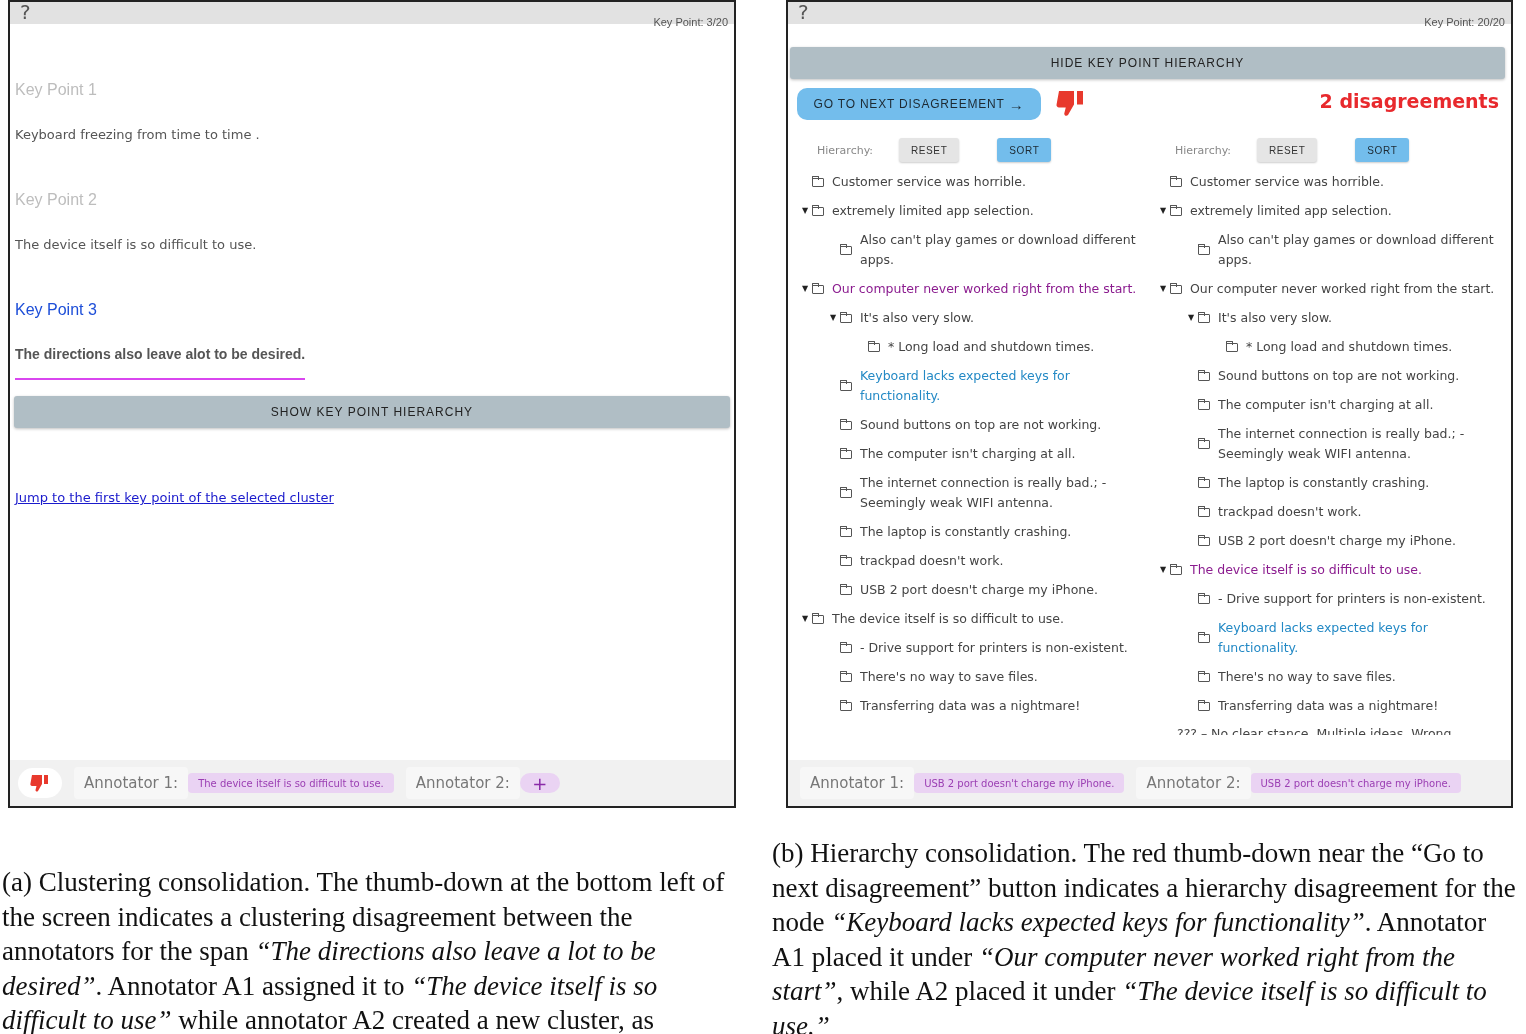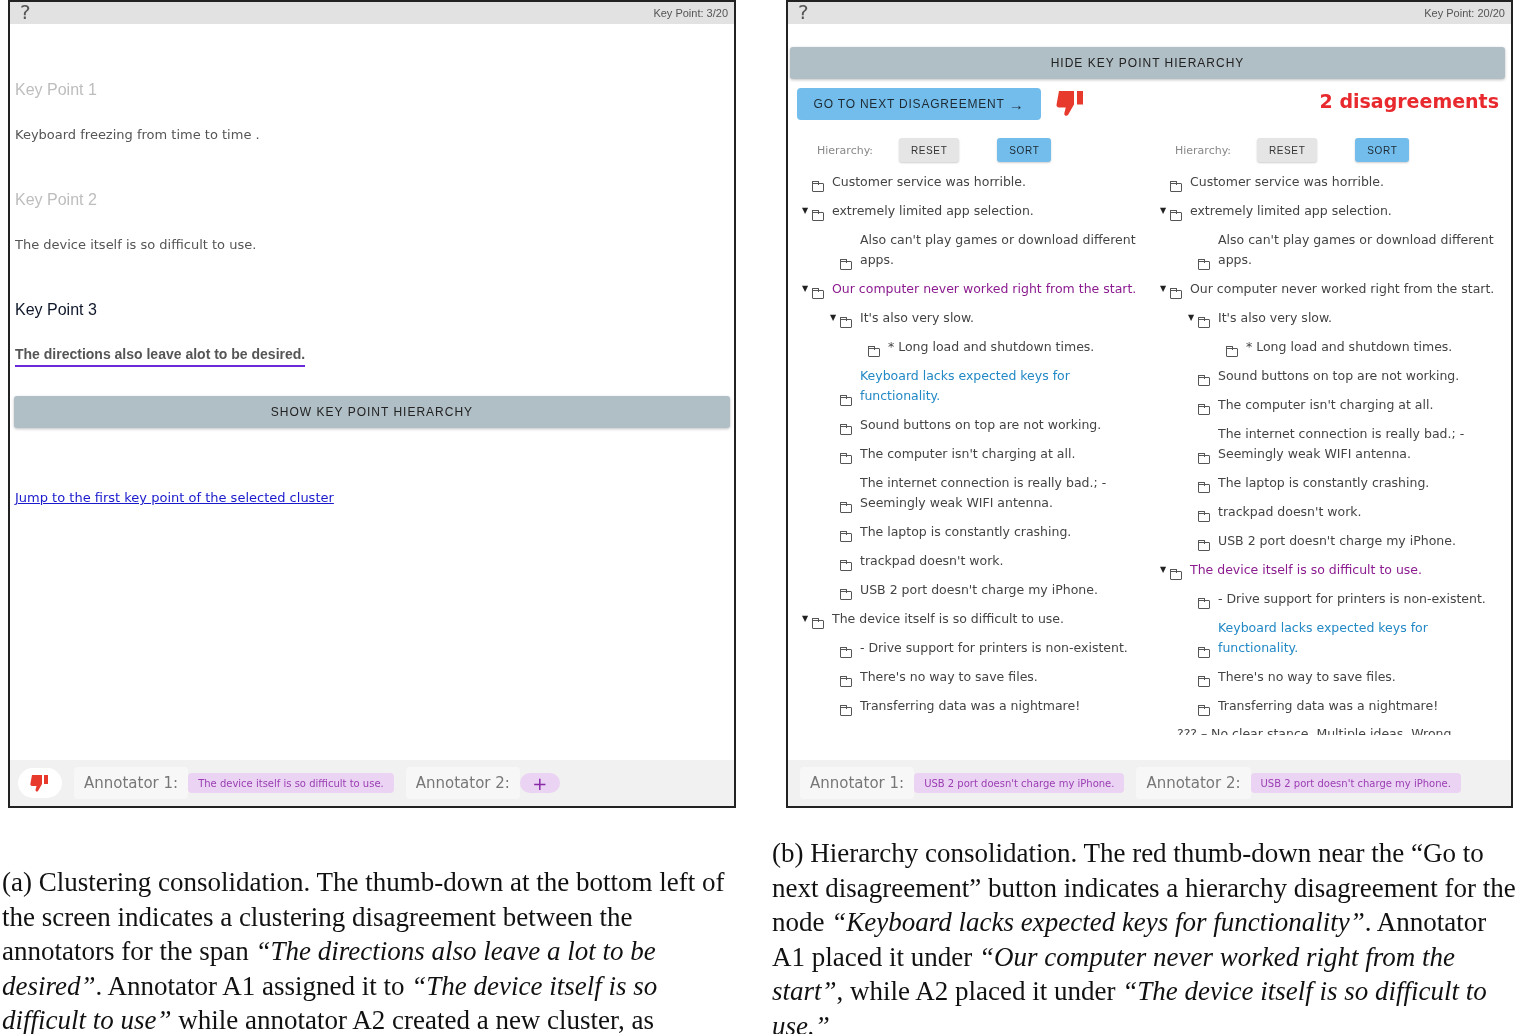--- a/index.html
+++ b/index.html
@@ -5,57 +5,57 @@
   * { box-sizing: border-box; margin: 0; padding: 0; }
   html, body { width: 1526px; height: 1034px; background: #ffffff; overflow: hidden; }
   body { position: relative; font-family: "DejaVu Sans", sans-serif; color: #333; }
 
   .panel { position: absolute; top: 0; border: 2px solid #222; background: #fff; overflow: hidden; }
   #panel-a { left: 8px; width: 728px; height: 808px; }
   #panel-b { left: 786px; width: 727px; height: 808px; }
 
   .topbar { position: absolute; left: 0; right: 0; top: 0; height: 22px; background: #e2e2e2; }
   .help-icon { position: absolute; left: 10px; top: -2px; font-size: 20px; color: #555; font-family: "DejaVu Sans", sans-serif; }
-  .kp-counter { position: absolute; right: 6px; top: 5px; font-size: 11px; color: #555; font-family: "Liberation Sans", sans-serif; }
+  .kp-counter { position: absolute; right: 6px; top: 14px; font-size: 11px; color: #555; font-family: "Liberation Sans", sans-serif; }
 
   
   .kp-title { position: absolute; left: 5px; font-size: 16px; font-family: "Liberation Sans", sans-serif; }
   .kp-title.dim { color: #bdbdbd; }
-  .kp-title.active { color: #0f172a; }
+  .kp-title.active { color: #1d4ed8; }
   .kp-text { position: absolute; left: 5px; font-size: 13px; color: #555; font-family: "DejaVu Sans", sans-serif; }
-  .kp-text.selected { font-weight: bold; color: #555; padding-bottom: 3px; border-bottom: 2px solid #6d28d9; font-family: "Liberation Sans", sans-serif; font-size: 14px; }
+  .kp-text.selected { font-weight: bold; color: #555; padding-bottom: 16px; border-bottom: 2px solid #d946ef; font-family: "Liberation Sans", sans-serif; font-size: 14px; }
 
   .wide-btn { position: absolute; left: 4px; right: 4px; height: 32px; background: #b0bec5; border-radius: 3px; box-shadow: 0 1px 3px rgba(0,0,0,0.25);
               display: flex; align-items: center; justify-content: center; font-size: 12px; letter-spacing: 1px; color: #222; cursor: pointer; font-family: "Liberation Sans", sans-serif; }
 
   .jump-link { position: absolute; left: 5px; top: 488px; font-size: 13px; color: #1a1acc; text-decoration: underline; cursor: pointer; }
 
   .footer { position: absolute; left: 0; right: 0; bottom: 0; height: 46px; background: #f1f1f1; display: flex; align-items: center; padding-left: 8px; gap: 12px; }
   .thumb-btn { width: 44px; height: 30px; background: #fff; border-radius: 15px; display: flex; align-items: center; justify-content: center; cursor: pointer; }
   .ann-label { background: #f7f7f7; height: 32px; display: flex; align-items: center; padding: 0 10px; font-size: 15px; color: #777; border-radius: 4px; }
   .ann-chip { background: #ead3f3; color: #9b3fb3; font-size: 10px; height: 20px; display: flex; align-items: center; padding: 0 10px; border-radius: 4px; cursor: pointer; }
   .add-chip { background: #ead3f3; color: #8a2aa8; width: 40px; height: 20px; border-radius: 10px; display: flex; align-items: center; justify-content: center; font-size: 18px; cursor: pointer; }
 
   
-  .next-btn { position: absolute; left: 9px; top: 86px; width: 244px; height: 32px; background: #73bdec; border-radius: 4px;
+  .next-btn { position: absolute; left: 9px; top: 86px; width: 244px; height: 32px; background: #73bdec; border-radius: 10px;
               display: flex; align-items: center; justify-content: center; font-size: 12px; letter-spacing: 0.8px; color: #1d2a33; cursor: pointer; font-family: "Liberation Sans", sans-serif; }
   .next-btn .arrow { margin-left: 4px; font-size: 15px; }
   .thumb-red { position: absolute; left: 268px; top: 86px; cursor: pointer; }
   .disagree-count { position: absolute; right: 12px; top: 88px; font-size: 19px; font-weight: bold; color: #e8292d; font-family: "DejaVu Sans", sans-serif; }
 
   .tree-col { position: absolute; top: 136px; width: 350px; }
   #tree-col-1 { left: 12px; }
   #tree-col-2 { left: 370px; }
   .hier-bar { display: flex; align-items: center; height: 24px; margin-bottom: 10px; }
   .hier-label { font-size: 11px; color: #888; margin-left: 17px; width: 82px; }
   .small-btn { height: 24px; padding: 0 12px; border-radius: 3px; font-size: 10px; letter-spacing: 0.6px; display: flex; align-items: center; margin-right: 15px; cursor: pointer; box-shadow: 0 1px 2px rgba(0,0,0,0.2); font-family: "Liberation Sans", sans-serif; }
   .small-btn.reset { background: #e5e5e5; color: #333; }
   .small-btn.sort { background: #73bdec; color: #1d2a33; margin-left: 23px; }
 
-  .node { position: relative; display: flex; align-items: flex-end; font-size: 12.5px; color: #444; line-height: 20px; margin-bottom: 9px; cursor: pointer; font-family: "DejaVu Sans", sans-serif; }
+  .node { position: relative; display: flex; align-items: center; font-size: 12.5px; color: #444; line-height: 20px; margin-bottom: 9px; cursor: pointer; font-family: "DejaVu Sans", sans-serif; }
   .node .caret { width: 10px; font-size: 8px; color: #222; text-align: center; }
   .node .caret.empty { visibility: hidden; }
   .node .folder { width: 12px; height: 9px; border: 1px solid #555; border-radius: 1px; margin: 0 8px 0 2px; position: relative; flex-shrink: 0; }
   .node .folder::before { content: ""; position: absolute; left: -1px; top: -3px; width: 5px; height: 3px; border: 1px solid #555; border-bottom: none; border-radius: 1px 1px 0 0; }
   .node .label { flex: 1; }
   .node.purple .label { color: #8b1c8f; }
   .node.blue .label { color: #2389c5; }
   .lvl0 { padding-left: 0; }
   .lvl1 { padding-left: 28px; }
   .lvl2 { padding-left: 56px; }

